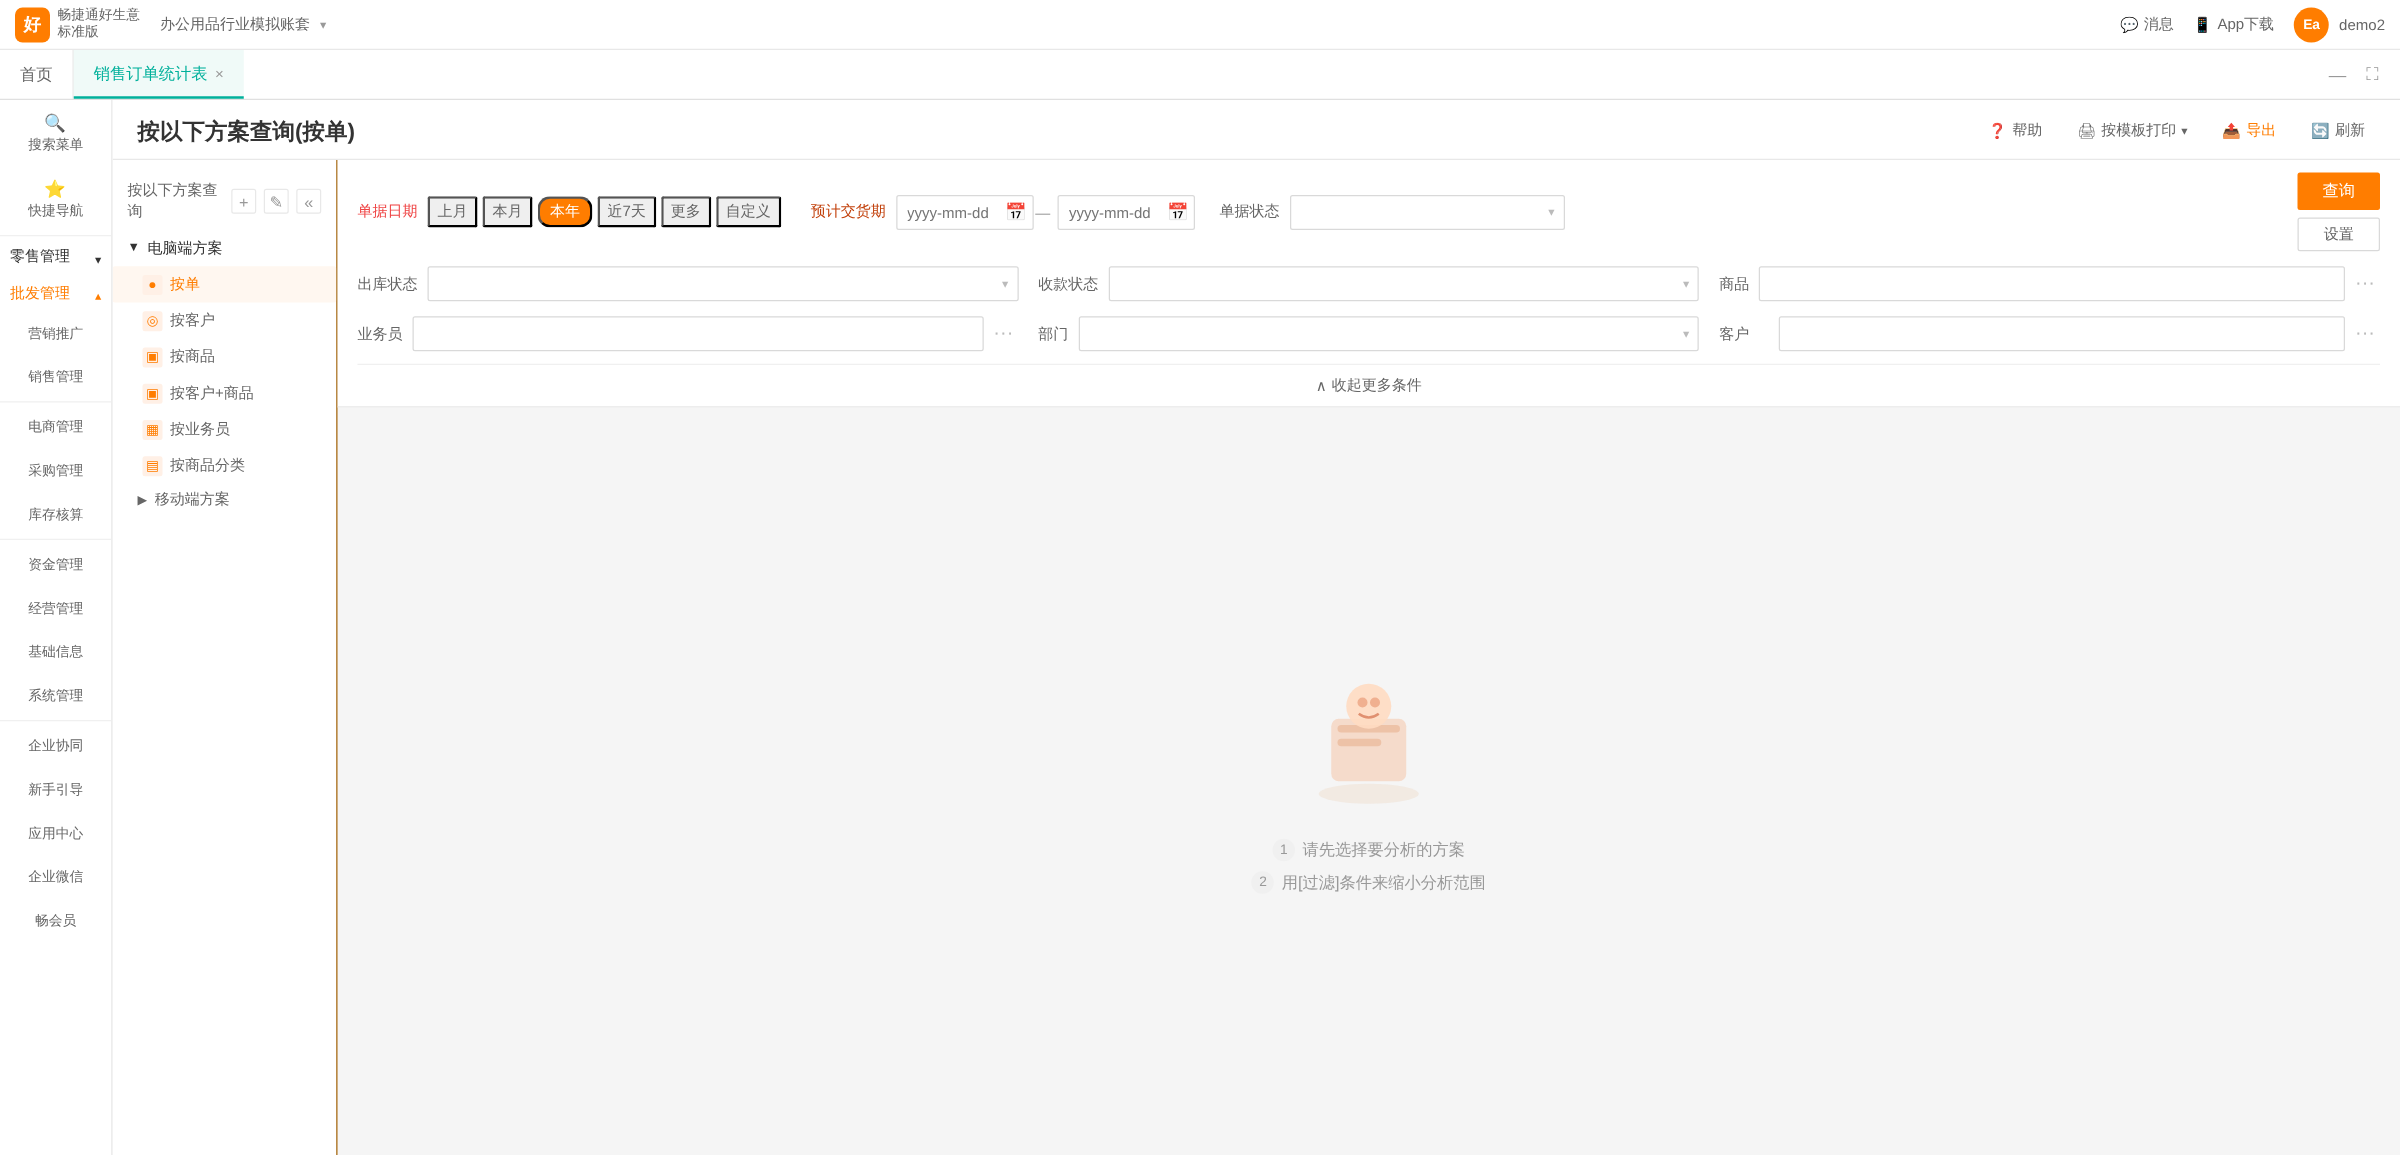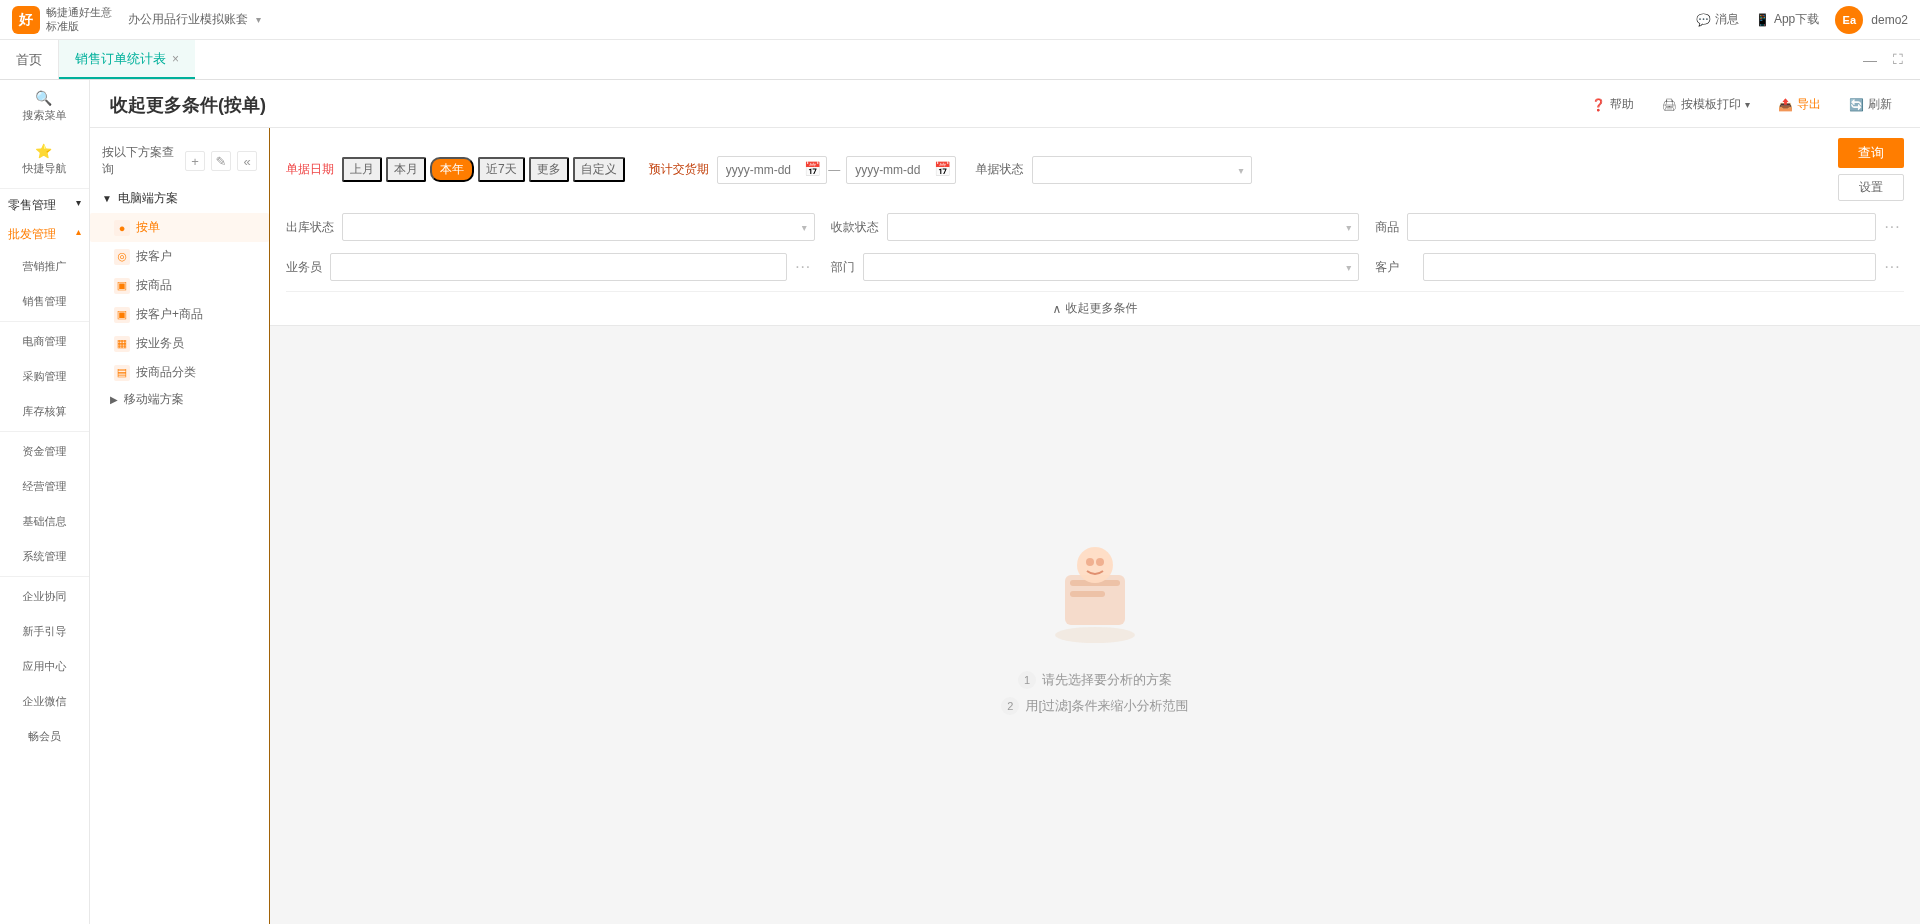--- a/index.html
+++ b/index.html
@@ -24,21 +24,21 @@
     .tabbar-btn { width: 20px; height: 20px; display: flex; align-items: center; justify-content: center; color: #999; cursor: pointer; font-size: 14px; }
 
     
     .main-layout { display: flex; flex: 1; overflow: hidden; }
 
     
     .sidebar { width: 90px; background: #fff; border-right: 1px solid #e8e8e8; display: flex; flex-direction: column; flex-shrink: 0; overflow-y: auto; }
     .sidebar-item { padding: 10px 4px; text-align: center; cursor: pointer; color: #666; font-size: 12px; display: flex; flex-direction: column; align-items: center; gap: 2px; }
     .sidebar-item-label { font-size: 11px; }
     .sidebar-divider { height: 1px; background: #f0f0f0; margin: 2px 0; }
-    .sidebar-group { padding: 6px 8px; font-size: 12px; color: #333; display: flex; align-items: flex-start; justify-content: space-between; cursor: pointer; }
+    .sidebar-group { padding: 6px 8px; font-size: 12px; color: #333; display: flex; align-items: flex-end; justify-content: space-between; cursor: pointer; }
     .sidebar-group-text { font-weight: 500; }
     .page-header { background: #fff; padding: 12px 20px 0 20px; border-bottom: 1px solid #e8e8e8; flex-shrink: 0; }
     .page-title-row { display: flex; align-items: center; justify-content: space-between; margin-bottom: 10px; }
     .page-title { font-size: 18px; font-weight: 600; color: #333; }
     .page-actions { display: flex; align-items: center; gap: 12px; }
     .page-action-btn { display: flex; align-items: center; gap: 4px; font-size: 12px; color: #666; cursor: pointer; padding: 4px 8px; }
     .page-action-btn.export { color: #ff7d00; }
     .date-preset-btn { font-size: 12px; color: #666; cursor: pointer; padding: 2px 6px; border-radius: 2px; }
     .date-preset-btn.active { background: #ff7d00; color: white; border-radius: 10px; padding: 2px 8px; }
     .filter-date-input { border: 1px solid #d9d9d9; border-radius: 2px; height: 28px; padding: 0 8px; font-size: 12px; color: #999; background: #fff; outline: none; width: 130px; }
@@ -184,21 +184,21 @@
     </div>
     <div class="sidebar-item">
       <span class="sidebar-item-label">畅会员</span>
     </div>
   </div>
 
   <div class="right-area">
 
     <div class="page-header">
       <div class="page-title-row">
-        <h1 class="page-title">收起更多条件(按单)</h1>
+        <h1 class="page-title">按以下方案查询(按单)</h1>
         <div class="page-actions">
           <div class="page-action-btn">
             <span>❓</span>
             <span>帮助</span>
           </div>
           <div class="page-action-btn">
             <span>🖨</span>
             <span>按模板打印</span>
             <span style="font-size:10px;">▾</span>
           </div>

